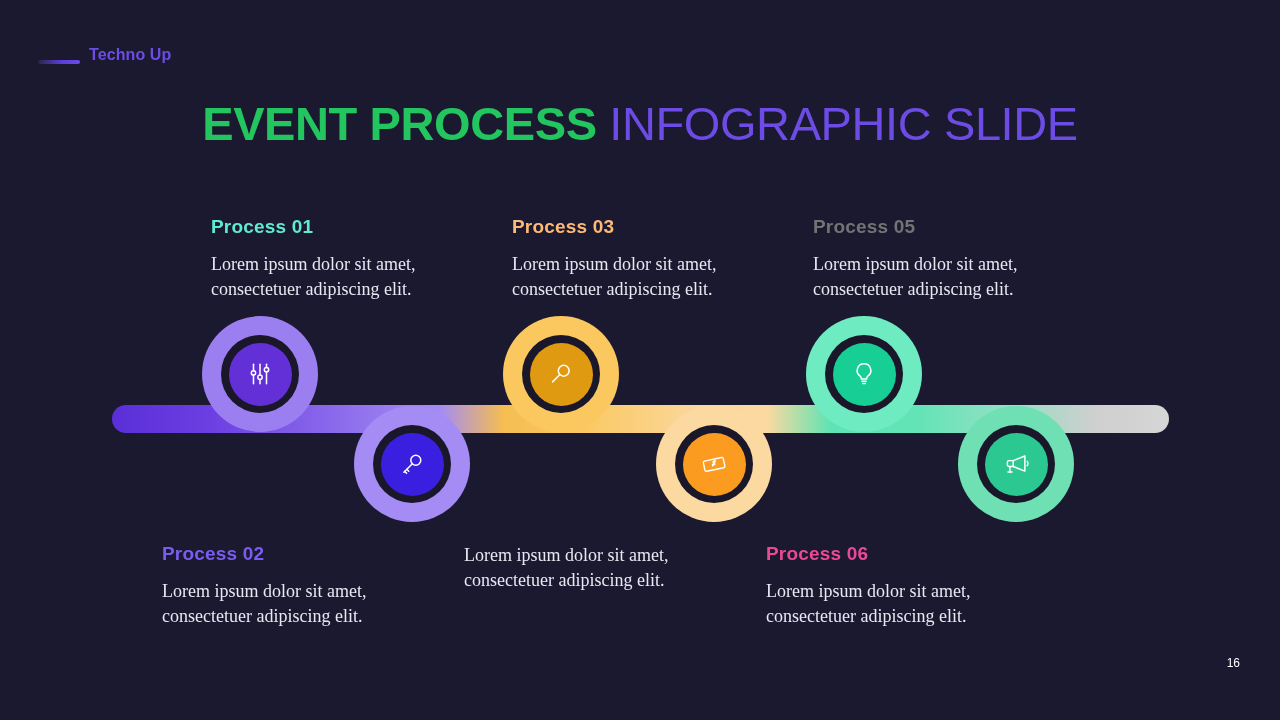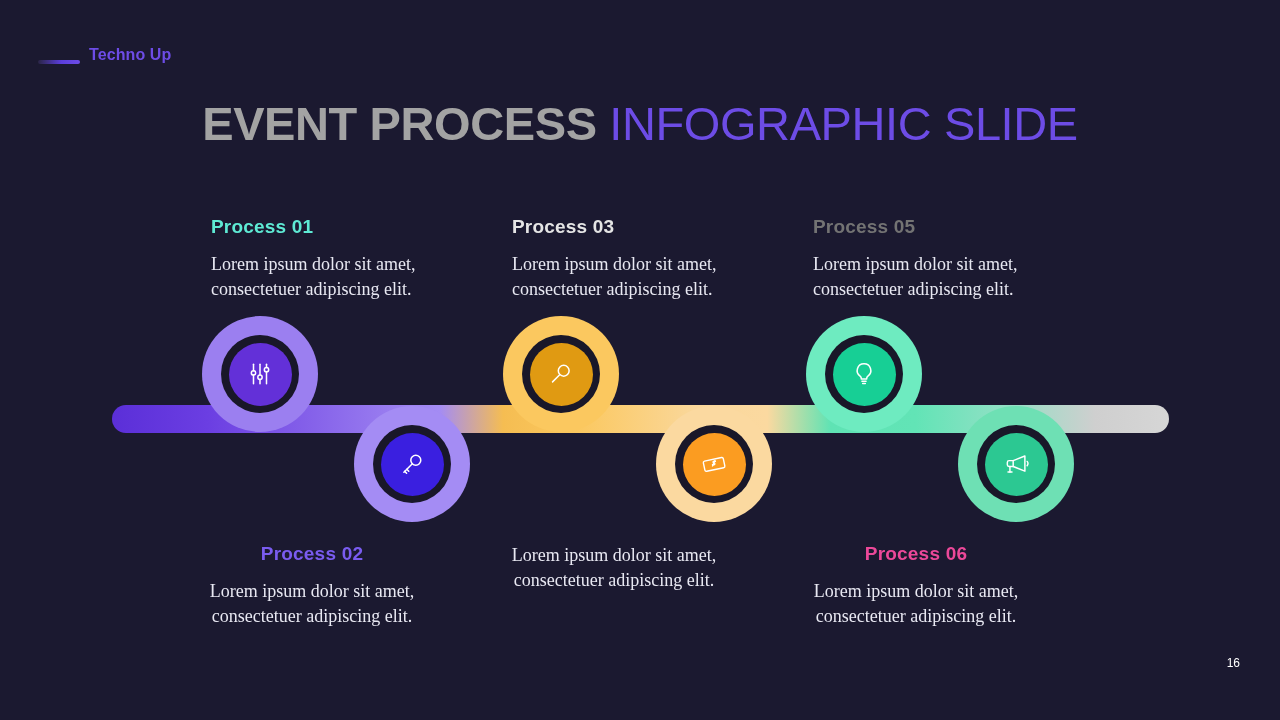--- a/index.html
+++ b/index.html
@@ -25,40 +25,40 @@
   }
 
   
   .title {
     position:absolute; left:0; top:96px; width:1280px;
     text-align:center;
     font-size:47px; line-height:56px;
     letter-spacing:-0.4px;
     white-space:nowrap;
   }
-  .title .t-strong { font-weight:700; color:#a3a3a3; }
+  .title .t-strong { font-weight:700; color:#22c55e; }
   .title .t-light  { font-weight:400; color:#6d4ce6; }
 
   
   .block { position:absolute; width:300px; }
   .block .ph {
     font-size:19px; font-weight:700; letter-spacing:.2px;
     margin-bottom:14px;
   }
   .block .pb {
     font-size:18px; line-height:25px; color:#e8e8f2; font-weight:400;font-family:Liberation Serif, serif;
   }
 
   
   .b1 { left:211px; top:216px; }
   .b3 { left:512px; top:216px; }
   .b5 { left:813px; top:216px; }
 
   
-  .b2, .b4, .b6 { text-align:center; }
+  .b2, .b4, .b6 { text-align:left; }
   .b2 { left:162px; top:543px; }
   .b4 { left:464px; top:543px; }
   .b6 { left:766px; top:543px; }
   .b2 .pb, .b4 .pb, .b6 .pb { color:#e8e8f2; }
 
   
   .bar {
     position:absolute; left:112px; top:405px;
     width:1057px; height:28px; border-radius:14px;
     background:linear-gradient(90deg,
@@ -127,21 +127,21 @@
 
 <div class="block b1">
   <div class="ph" style="color:#5eead4">Process 01</div>
   <div class="pb">
     <div>Lorem ipsum dolor sit amet,</div>
     <div>consectetuer adipiscing elit.</div>
   </div>
 </div>
 
 <div class="block b3">
-  <div class="ph" style="color:#e5e5e5">Process 03</div>
+  <div class="ph" style="color:#fdba74">Process 03</div>
   <div class="pb">
     <div>Lorem ipsum dolor sit amet,</div>
     <div>consectetuer adipiscing elit.</div>
   </div>
 </div>
 
 <div class="block b5">
   <div class="ph" style="color:#737373">Process 05</div>
   <div class="pb">
     <div>Lorem ipsum dolor sit amet,</div>

